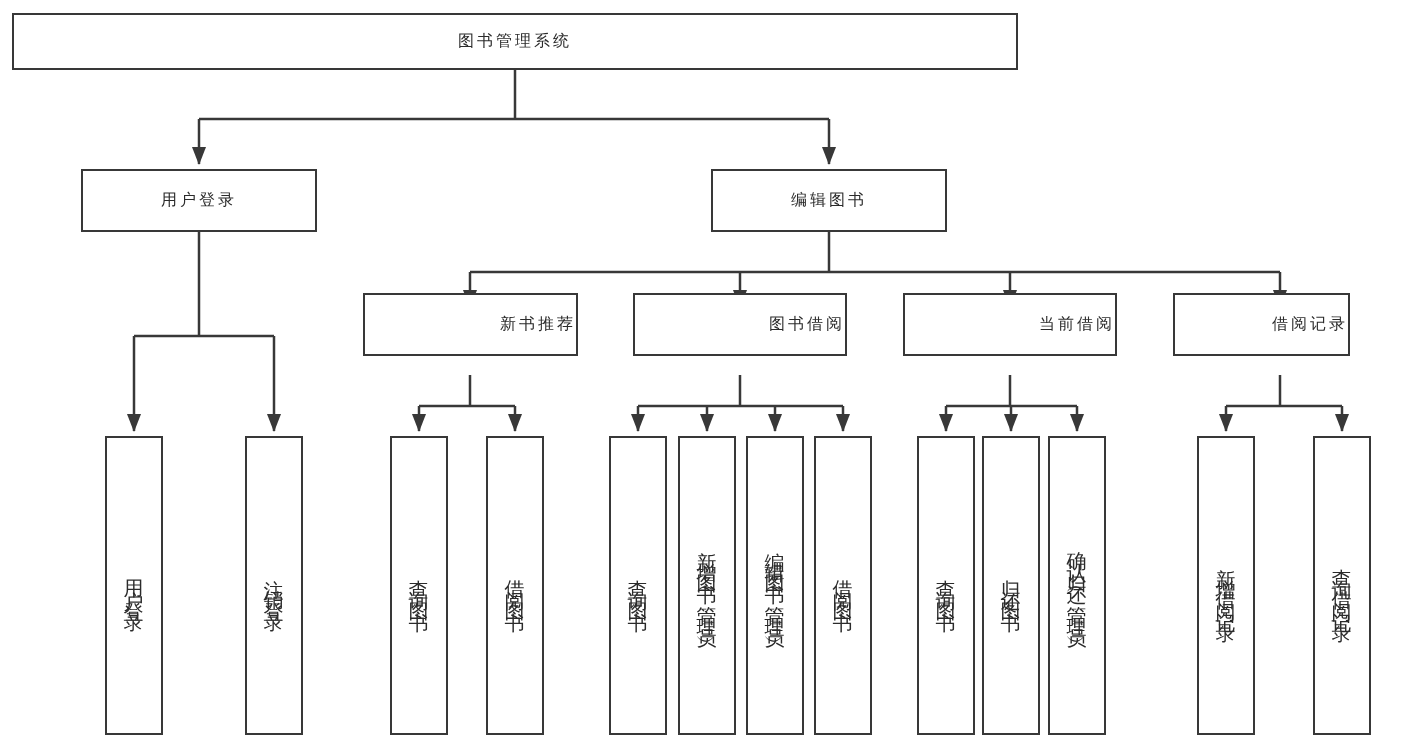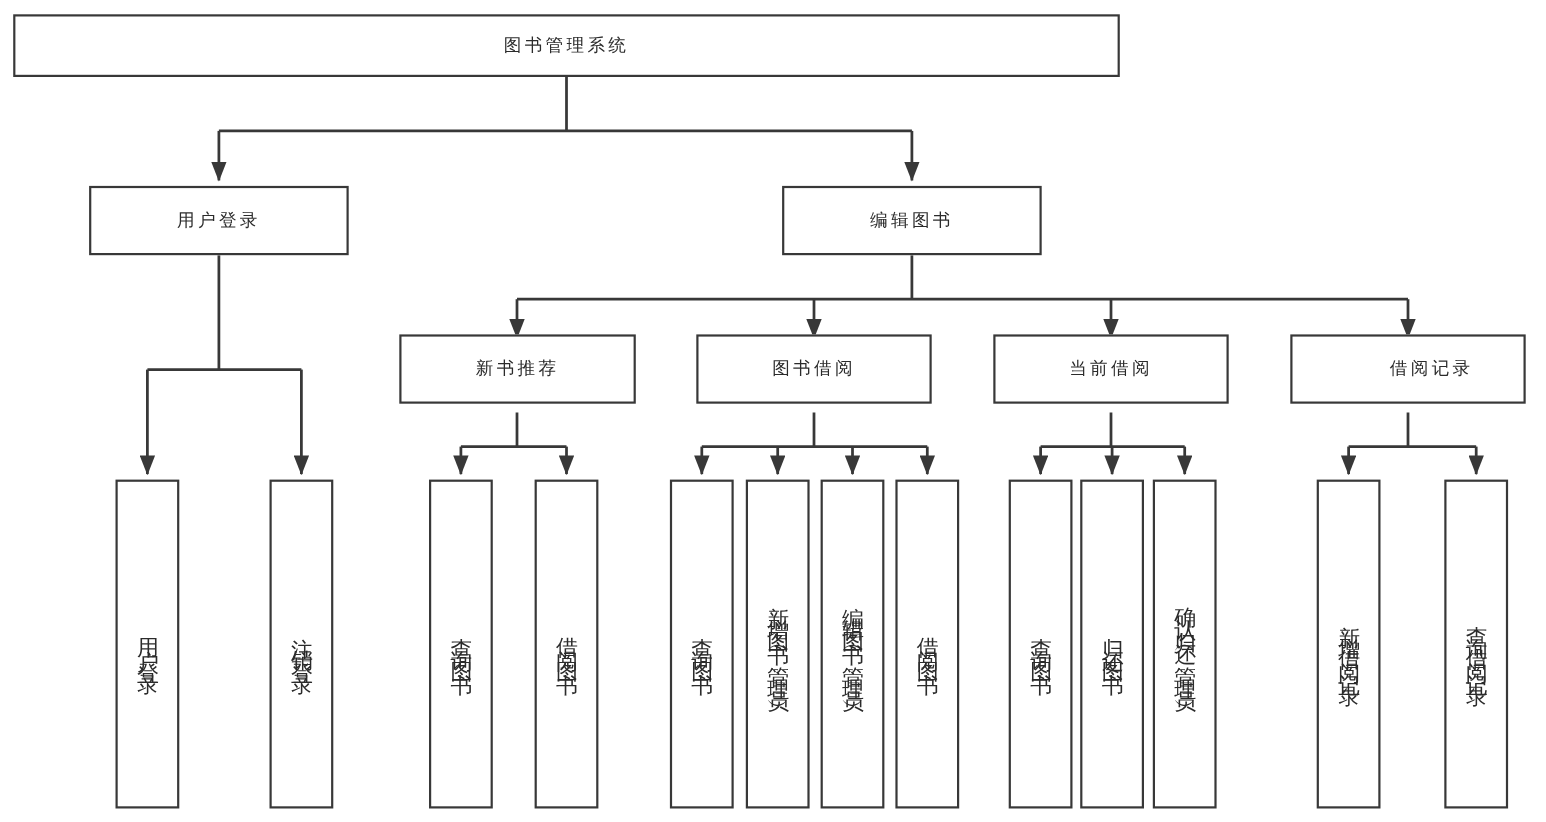--- a/index.html
+++ b/index.html
@@ -49,25 +49,25 @@
     writing-mode:vertical-rl;
     text-orientation:mixed;
     font-size:20px;
     letter-spacing:11px;
     line-height:1;
     max-height:288px;
   }
   .root-box{left:12px;top:13px;width:1006px;height:57px;}
   .l2-user-login{left:81px;top:169px;width:236px;height:63px;}
   .l2-book-mgmt{left:711px;top:169px;width:236px;height:63px;}
-  .l3{top:304px;height:63px;}
+  .l3{top:293px;height:63px;justify-content:flex-end;}
   .l3-new-book{left:363px;width:215px;}
   .l3-book-borrow{left:633px;width:214px;}
   .l3-current-borrow{left:903px;width:214px;}
-  .l3-borrow-record{left:1173px;width:214px;padding-left:43px;}
+  .l3-borrow-record{left:1173px;width:177px;padding-left:43px;}
   .leaf{top:436px;width:58px;height:299px;}
   .leaf-g1a{left:105px;}
   .leaf-g1b{left:245px;}
   .leaf-g2a{left:390px;}
   .leaf-g2b{left:486px;}
   .leaf-g3a{left:609px;}
   .leaf-g3b{left:678px;}
   .leaf-g3c{left:746px;}
   .leaf-g3d{left:814px;}
   .leaf-g4a{left:917px;}

